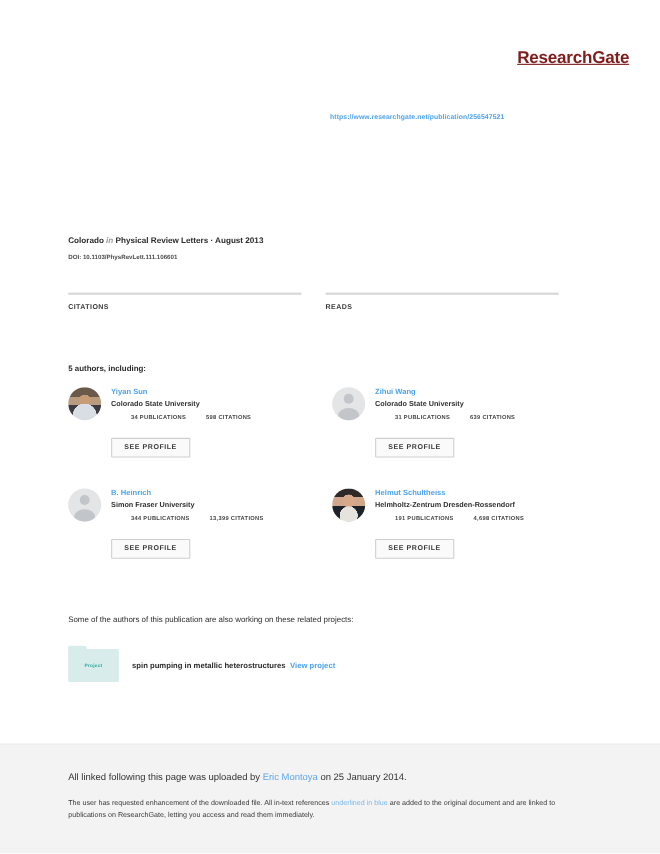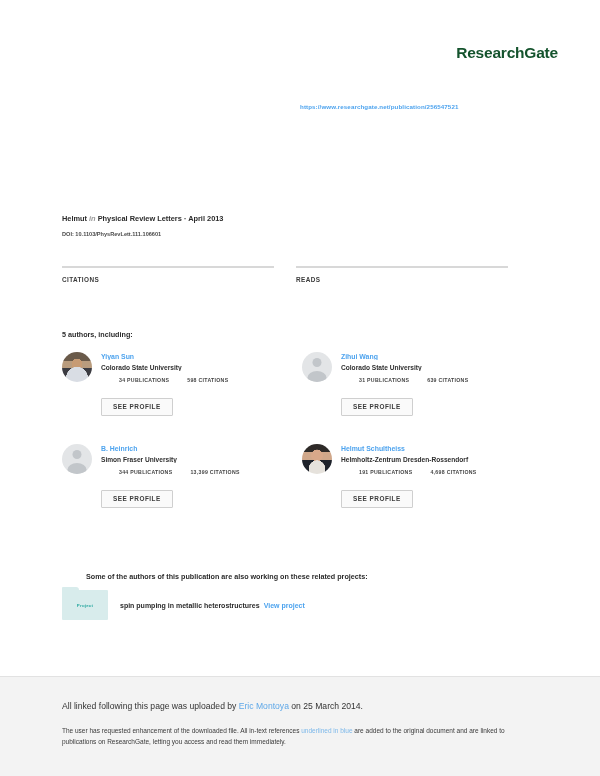--- a/index.html
+++ b/index.html
@@ -21,26 +21,27 @@
     width: 600px;
     height: 776px;
     background: #ffffff;
     box-sizing: border-box;
   }
 
   
   .rg-logo {
     position: absolute;
     top: 44px;
-    right: 42px;
+    right: 28px;
     font-size: 15.5px;
     font-weight: bold;
     letter-spacing: -0.2px;
-    color: #14532d;
+    color: #7f1d1d;
     font-family: "Liberation Sans", sans-serif;
+    text-decoration: underline;
   }
 
   .doi-url {
     position: absolute;
     top: 103px;
     left: 300px;
     font-size: 6.2px;
     font-weight: bold;
     color: #4da3ee;
     letter-spacing: 0.1px;
@@ -218,26 +219,25 @@
     font-weight: bold;
     letter-spacing: 0.5px;
     padding: 5px 11px;
     line-height: 1;
     border-radius: 1px;
   }
 
   
   .projects-heading {
     position: absolute;
-    top: 572px;
+    top: 558px;
     left: 62px;
     font-size: 7.2px;
-    font-weight: bold;
+    font-weight: normal;
     color: #2b2b2b;
-    margin-left: 24px;
   }
   .project-row {
     position: absolute;
     top: 590px;
     left: 62px;
     display: flex;
     align-items: center;
     gap: 12px;
   }
   .project-thumb {
@@ -320,21 +320,21 @@
 </head>
 <body>
 
 <div class="page">
 
   <div class="rg-logo">ResearchGate</div>
 
   <div class="doi-url">https://www.researchgate.net/publication/256547521</div>
 
   <div class="article-line">
-    <span>Helmut</span><span class="kw-in">in</span><span>Physical Review Letters · April 2013</span>
+    <span>Colorado</span><span class="kw-in">in</span><span>Physical Review Letters · August 2013</span>
   </div>
   <div class="article-doi">DOI: 10.1103/PhysRevLett.111.106601</div>
 
   <div class="stats">
     <div class="stat-col">
       <div class="stat-rule"></div>
       <div class="stat-label">CITATIONS</div>
       <div class="stat-value">59</div>
     </div>
     <div class="stat-col">
@@ -408,17 +408,17 @@
     <div class="project-thumb">
       <span>Project</span>
     </div>
     <div class="project-text">
       <span>spin pumping in metallic heterostructures</span><span class="view-link">View project</span>
     </div>
   </div>
 
   <div class="footer-sep"></div>
   <div class="footer">
-    <div class="footer-main"><span>All linked following this page was uploaded by </span><span class="uploader">Eric Montoya</span><span> on 25 March 2014.</span></div>
+    <div class="footer-main"><span>All linked following this page was uploaded by </span><span class="uploader">Eric Montoya</span><span> on 25 January 2014.</span></div>
     <div class="footer-note"><span>The user has requested enhancement of the downloaded file. All in-text references </span><span class="blue-underline">underlined in blue</span><span> are added to the original document and are linked to publications on ResearchGate, letting you access and read them immediately.</span></div>
   </div>
 
 </div>
 
 </body></html>

